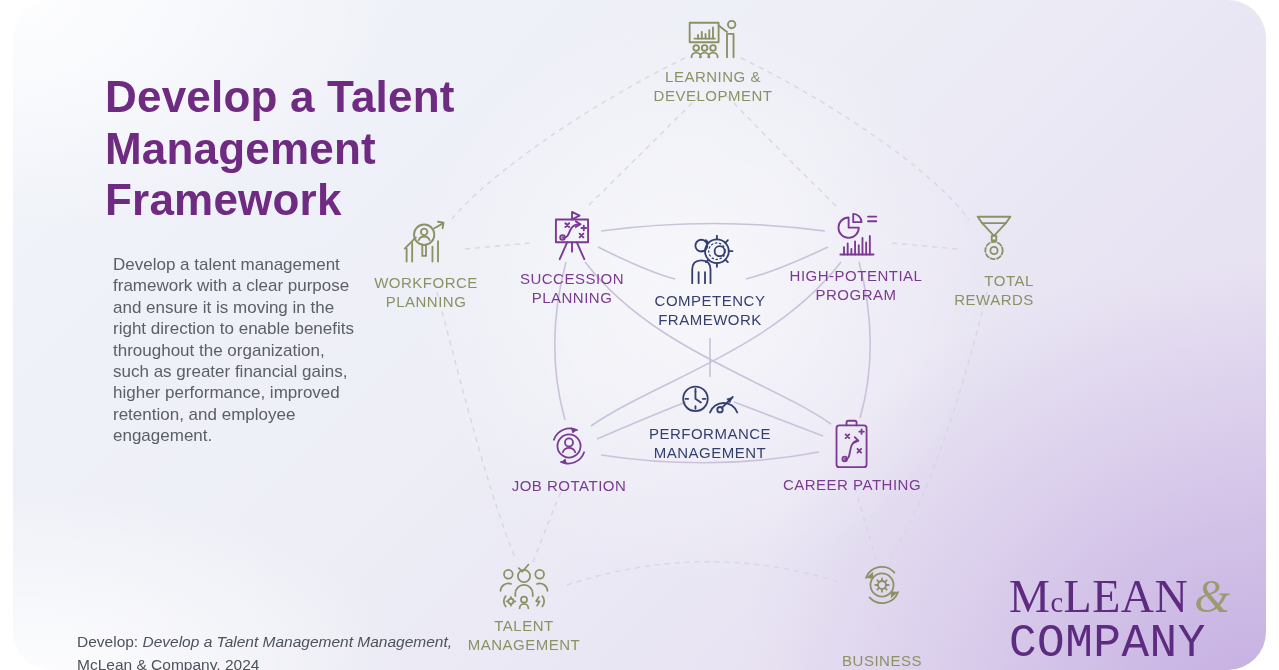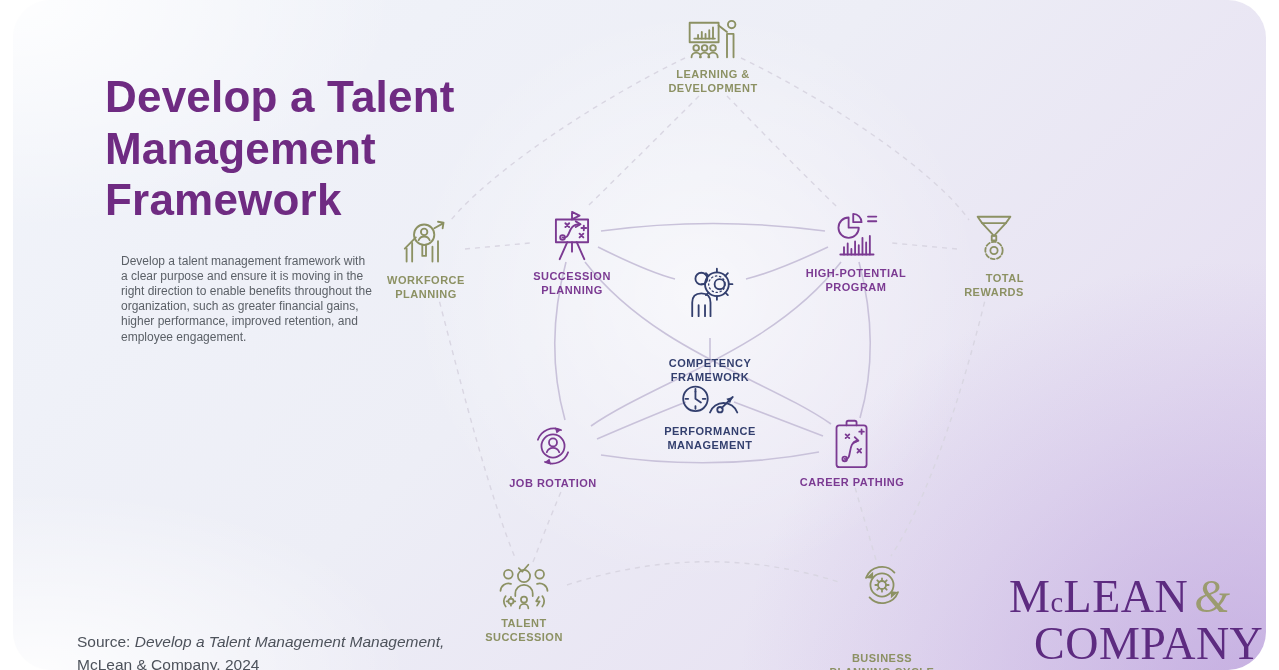--- a/index.html
+++ b/index.html
@@ -17,30 +17,30 @@
       radial-gradient(ellipse 620px 300px at 2% 100%, rgba(255,255,255,.85), rgba(255,255,255,0) 60%),
       radial-gradient(ellipse 700px 420px at 0% 0%, rgba(255,255,255,.9), rgba(255,255,255,0) 55%),
       linear-gradient(135deg,#f1f4fa 0%,#edeef6 45%,#e7e1f2 80%,#e0d5ee 100%);
   }
   .title{
     position:absolute;left:92px;top:42px;
     font-size:44px;font-weight:700;line-height:1.16;
     color:#6f2b82;letter-spacing:.2px;white-space:pre-line;
   }
   .description{
-    position:absolute;left:108px;top:234px;width:252px;
-    font-size:12px;line-height:1.26;color:#5b6067;margin-top:20px;
+    position:absolute;left:100px;top:234px;width:252px;
+    font-size:17px;line-height:1.26;color:#5b6067;margin-top:20px;
   }
   .node{
     position:absolute;width:160px;transform:translateX(-50%);
     display:flex;flex-direction:column;align-items:center;text-align:center;
   }
   .node .icon{display:block;line-height:0;margin-bottom:7px;}
   .node .label{
-    font-size:11px;font-weight:700;letter-spacing:.5px;line-height:1.25;
+    font-size:15px;font-weight:400;letter-spacing:.5px;line-height:1.25;
     white-space:pre-line;
   }
   .olive{color:#8c9163;}
   .purple{color:#7b3a92;}
   .navy{color:#333f6e;}
   .lines{position:absolute;left:0;top:0;pointer-events:none;}
   .lines path{fill:none;}
   .solid-line{stroke:#c9c2da;stroke-width:1.6;}
   .dashed-line{stroke:#d9d6e2;stroke-width:1.4;stroke-dasharray:5 5;}
   .source{
@@ -48,21 +48,21 @@
     font-size:15.5px;line-height:1.5;color:#4d525b;
   }
   .source .work{font-style:italic;}
   .logo{
     position:absolute;left:996px;top:574px;width:220px;
     font-family:"Liberation Serif", serif;color:#5d2b80;
     font-size:46px;line-height:1.0;letter-spacing:.5px;
   }
   .logo .small-c{font-size:.62em;}
   .logo .amp{color:#9b9b70;font-style:italic;margin-left:6px;}
-  .logo .line2{margin-left:25px;margin-top:1px;}
+  .logo .line2{margin-top:1px;font-family:Liberation Mono, monospace;}
   svg.icon-svg{stroke:currentColor;fill:none;stroke-width:2;stroke-linecap:round;stroke-linejoin:round;}
 </style>
 </head>
 <body>
 
 <div class="slide">
 
   <svg class="lines" width="1279" height="670" viewBox="13 0 1253 670">
 
     <path class="dashed-line" d="M 672 58 C 575 105 475 175 438 220"></path>
@@ -140,21 +140,21 @@
         <path d="M28 12 l5 3 -5 3"></path>
         <path d="M17 14 l4 4 m0 -4 l-4 4 M32 25 l4 4 m0 -4 l-4 4"></path>
         <path d="M34 19 h5 m-2.5 -2.5 v5"></path>
         <path d="M24 34 v10 M19 34 L11 52 M29 34 L37 52"></path>
       </svg>
     </span>
     <span class="label">SUCCESSION
 PLANNING</span>
   </div>
 
-  <div class="node navy" style="left:697px;top:265px;gap:32px;">
+  <div class="node navy" style="left:697px;top:232px;">
     <span class="icon">
       <svg class="icon-svg" viewBox="0 0 62 58" width="57" height="53">
         <circle cx="38" cy="21" r="13"></circle>
         <path d="M51 21 h4 M38 34 v4 M25 21 h-4 M38 8 v-4 M47.2 30.2 l2.8 2.8 M28.8 30.2 l-2.8 2.8 M28.8 11.8 l-2.8 -2.8 M47.2 11.8 l2.8 -2.8"></path>
         <circle cx="41" cy="21" r="5.5"></circle>
         <circle cx="38" cy="21" r="9" stroke-dasharray="1.5 3" stroke-width="1.4"></circle>
         <circle cx="21" cy="15" r="6.5"></circle>
         <path d="M11 56 V41 q0 -10 10 -10 q10 0 10 10 V56"></path>
         <path d="M18 44 V56 M25 44 V56"></path>
       </svg>
@@ -184,21 +184,21 @@
         <path d="M10 10 l13 14 13 -14"></path>
         <rect x="20.5" y="24" width="5" height="5"></rect>
         <circle cx="23" cy="40" r="9.5" stroke-dasharray="4.5 2.5"></circle>
         <circle cx="23" cy="40" r="4"></circle>
       </svg>
     </span>
     <span class="label">TOTAL
 REWARDS</span>
   </div>
 
-  <div class="node purple" style="left:540px;top:422px;">
+  <div class="node purple" style="left:556px;top:422px;">
     <span class="icon">
       <svg class="icon-svg" viewBox="0 0 54 54" width="48" height="48">
         <circle cx="27" cy="27" r="13"></circle>
         <circle cx="27" cy="23" r="4.5"></circle>
         <path d="M20 34 a7.5 7.5 0 0 1 14 0"></path>
         <path d="M10 20 A19 19 0 0 1 36 9"></path>
         <path d="M36 9 l-7 -3 2 7 z" fill="currentColor" stroke="none"></path>
         <path d="M44 34 A19 19 0 0 1 18 45"></path>
         <path d="M18 45 l7 3 -2 -7 z" fill="currentColor" stroke="none"></path>
       </svg>
@@ -250,41 +250,41 @@
         <circle cx="31" cy="42" r="3.5"></circle>
         <path d="M26 52 a5 5 0 0 1 10 0"></path>
         <path d="M10 38 a10 10 0 0 0 0 12"></path>
         <circle cx="16" cy="44" r="3"></circle>
         <path d="M19 44 h2 M13 44 h-2 M16 41 v-2 M16 47 v2"></path>
         <path d="M52 38 a10 10 0 0 1 0 12"></path>
         <path d="M48 39 l-3 5 h4 l-3 5"></path>
       </svg>
     </span>
     <span class="label">TALENT
-SUCCESSION</span>
+MANAGEMENT</span>
   </div>
 
   <div class="node olive" style="left:869px;top:561px;gap:36px;">
     <span class="icon">
       <svg class="icon-svg" viewBox="0 0 54 54" width="48" height="48">
         <path d="M41 13 A19 19 0 0 0 9 19"></path>
         <path d="M9 19 l8 -7 0 8 z" fill="currentColor" stroke="none"></path>
         <path d="M13 41 A19 19 0 0 0 45 35"></path>
         <path d="M45 35 l-8 7 0 -8 z" fill="currentColor" stroke="none"></path>
         <circle cx="27" cy="27" r="13"></circle>
         <circle cx="27" cy="27" r="4.5"></circle>
         <path d="M31.5 27 h3 M22.5 27 h-3 M27 22.5 v-3 M27 31.5 v3 M30.2 23.8 l2.1 -2.1 M23.8 23.8 l-2.1 -2.1 M30.2 30.2 l2.1 2.1 M23.8 30.2 l-2.1 2.1"></path>
       </svg>
     </span>
     <span class="label">BUSINESS
 PLANNING CYCLE</span>
   </div>
 
   <p class="source">
-    <span>Source: </span><span class="work">Develop a Talent Management Management,</span><br>
+    <span>Develop: </span><span class="work">Develop a Talent Management Management,</span><br>
     <span>McLean &amp; Company, 2024</span>
   </p>
 
   <div class="logo">
     <div class="line1"><span>M</span><span class="small-c">c</span><span>LEAN</span><span class="amp">&amp;</span></div>
     <div class="line2">COMPANY</div>
   </div>
 
 </div>
 

